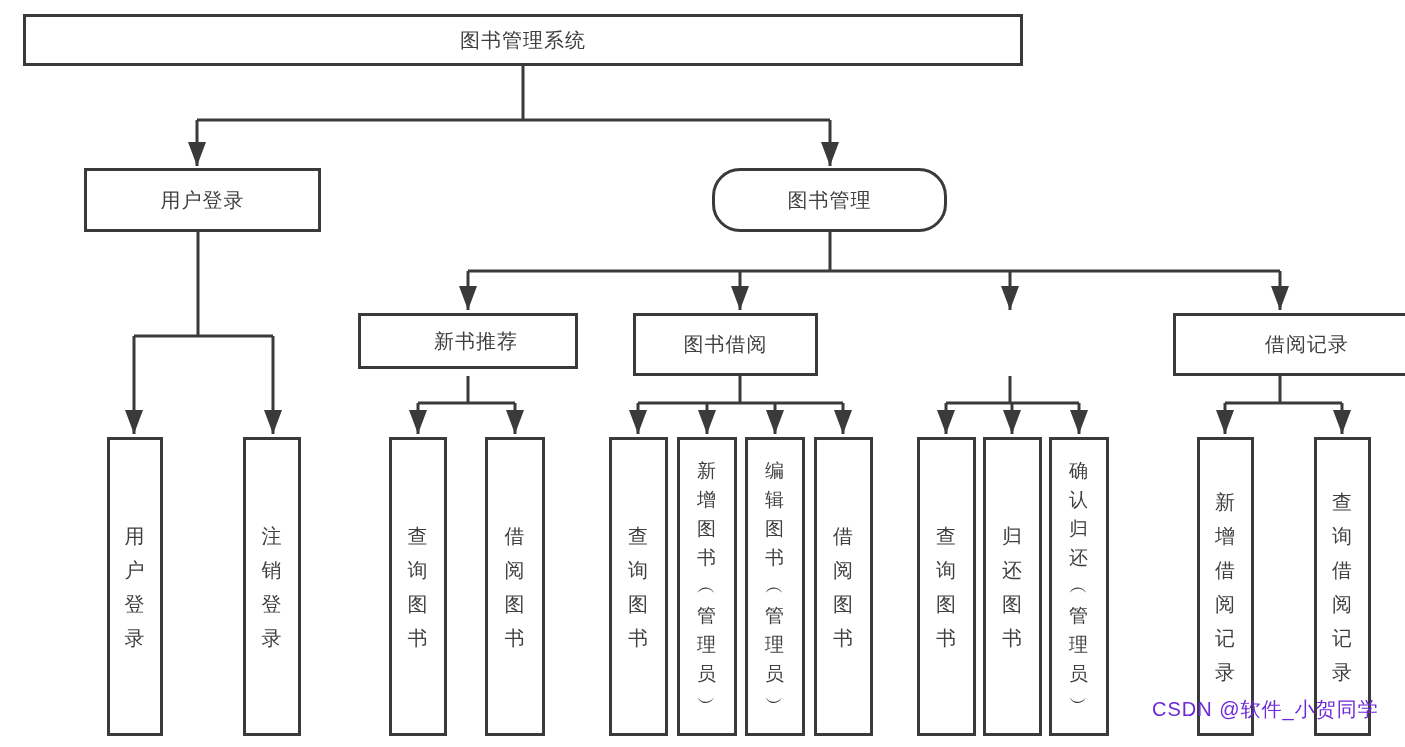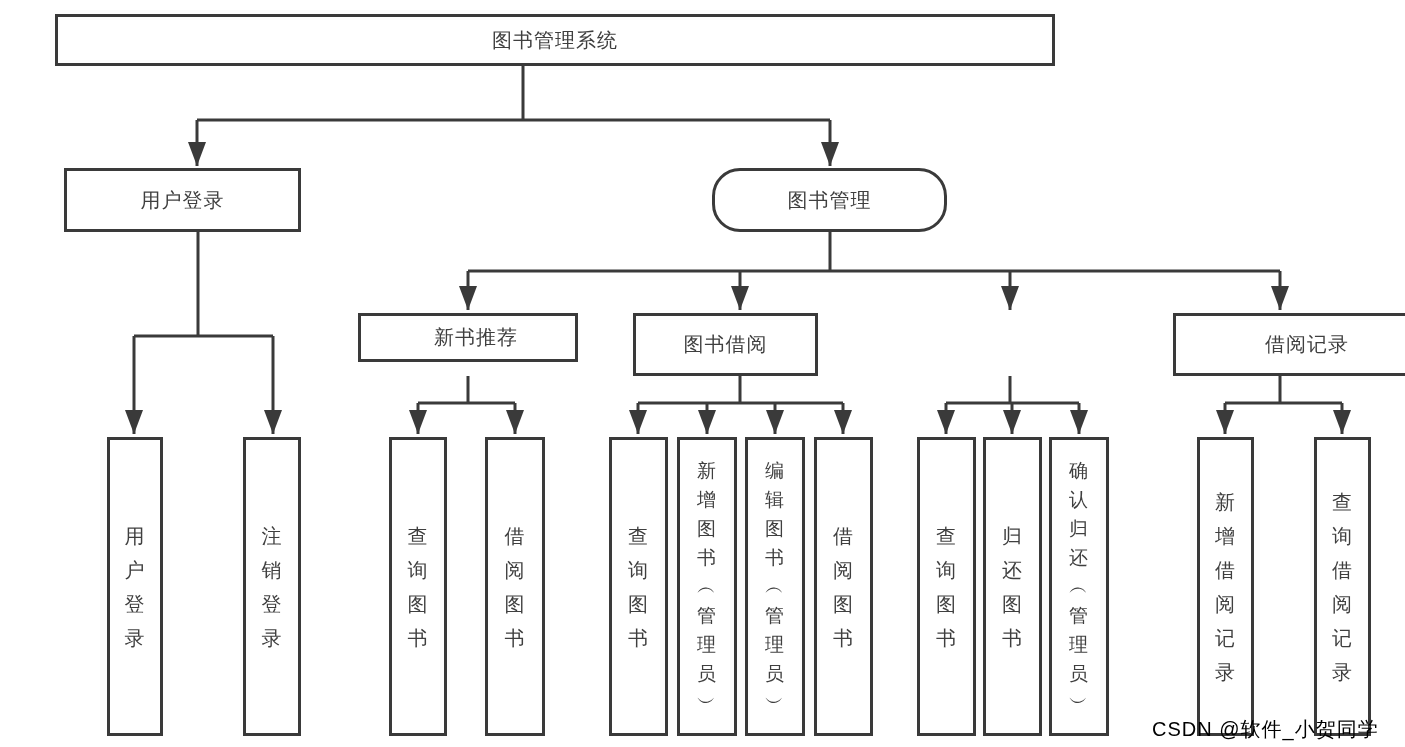--- a/index.html
+++ b/index.html
@@ -8,26 +8,26 @@
     position:relative;width:1405px;height:747px;background:#ffffff;overflow:hidden;
   }
   #connectors{position:absolute;left:0;top:0;z-index:1;}
   .node{
     position:absolute;z-index:2;box-sizing:border-box;
     border:3px solid #3a3a3a;background:#ffffff;color:#3f3f3f;
     display:flex;align-items:center;justify-content:center;
     font-size:20px;letter-spacing:1px;
   }
   
-  #n-root{left:23px;top:14px;width:1000px;height:52px;margin-left:32px;}
-  
-  #n-user-login{left:64px;top:168px;width:237px;height:64px;}
+  #n-root{left:23px;top:14px;width:1000px;height:52px;}
+  
+  #n-user-login{left:84px;top:168px;width:237px;height:64px;}
   #n-book-mgmt{left:712px;top:168px;width:235px;height:64px;border-radius:28px;}
   
-  #n-newbook{left:358px;top:313px;width:220px;height:49px;padding-left:16px;}
+  #n-newbook{left:358px;top:313px;width:220px;height:56px;padding-left:16px;}
   #n-borrow{left:633px;top:313px;width:185px;height:63px;}
   #n-current{left:903px;top:313px;width:215px;height:63px;}
   #n-records{left:1173px;top:313px;width:244px;height:63px;padding-left:24px;}
   
   .leaf{top:437px;height:299px;}
   #l-u1{left:107px;width:56px;}
   #l-u2{left:243px;width:58px;}
   #l-a1{left:389px;width:58px;}
   #l-a2{left:485px;width:60px;}
   #l-b1{left:609px;width:59px;}
@@ -36,22 +36,22 @@
   #l-b4{left:814px;width:59px;}
   #l-c1{left:917px;width:59px;}
   #l-c2{left:983px;width:59px;}
   #l-c3{left:1049px;width:60px;}
   #l-d1{left:1197px;width:57px;}
   #l-d2{left:1314px;width:57px;}
   .vtext{text-align:center;}
   .vtext div{line-height:34px;font-size:20px;}
   .vtext.long div{line-height:29px;font-size:19px;}
   #watermark{
-    position:absolute;z-index:3;left:1152px;top:716px;
-    font-size:20px;color:#000000;letter-spacing:1px;white-space:nowrap;
+    position:absolute;z-index:3;left:1152px;top:696px;
+    font-size:20px;color:#6d28d9;letter-spacing:1px;white-space:nowrap;
   }
 </style>
 </head>
 <body>
 
 <div id="stage">
 
   <svg id="connectors" width="1405" height="747" xmlns="http://www.w3.org/2000/svg">
     <defs>
       <marker id="arr" markerUnits="userSpaceOnUse" markerWidth="18" markerHeight="26" refX="9" refY="24" orient="0">

